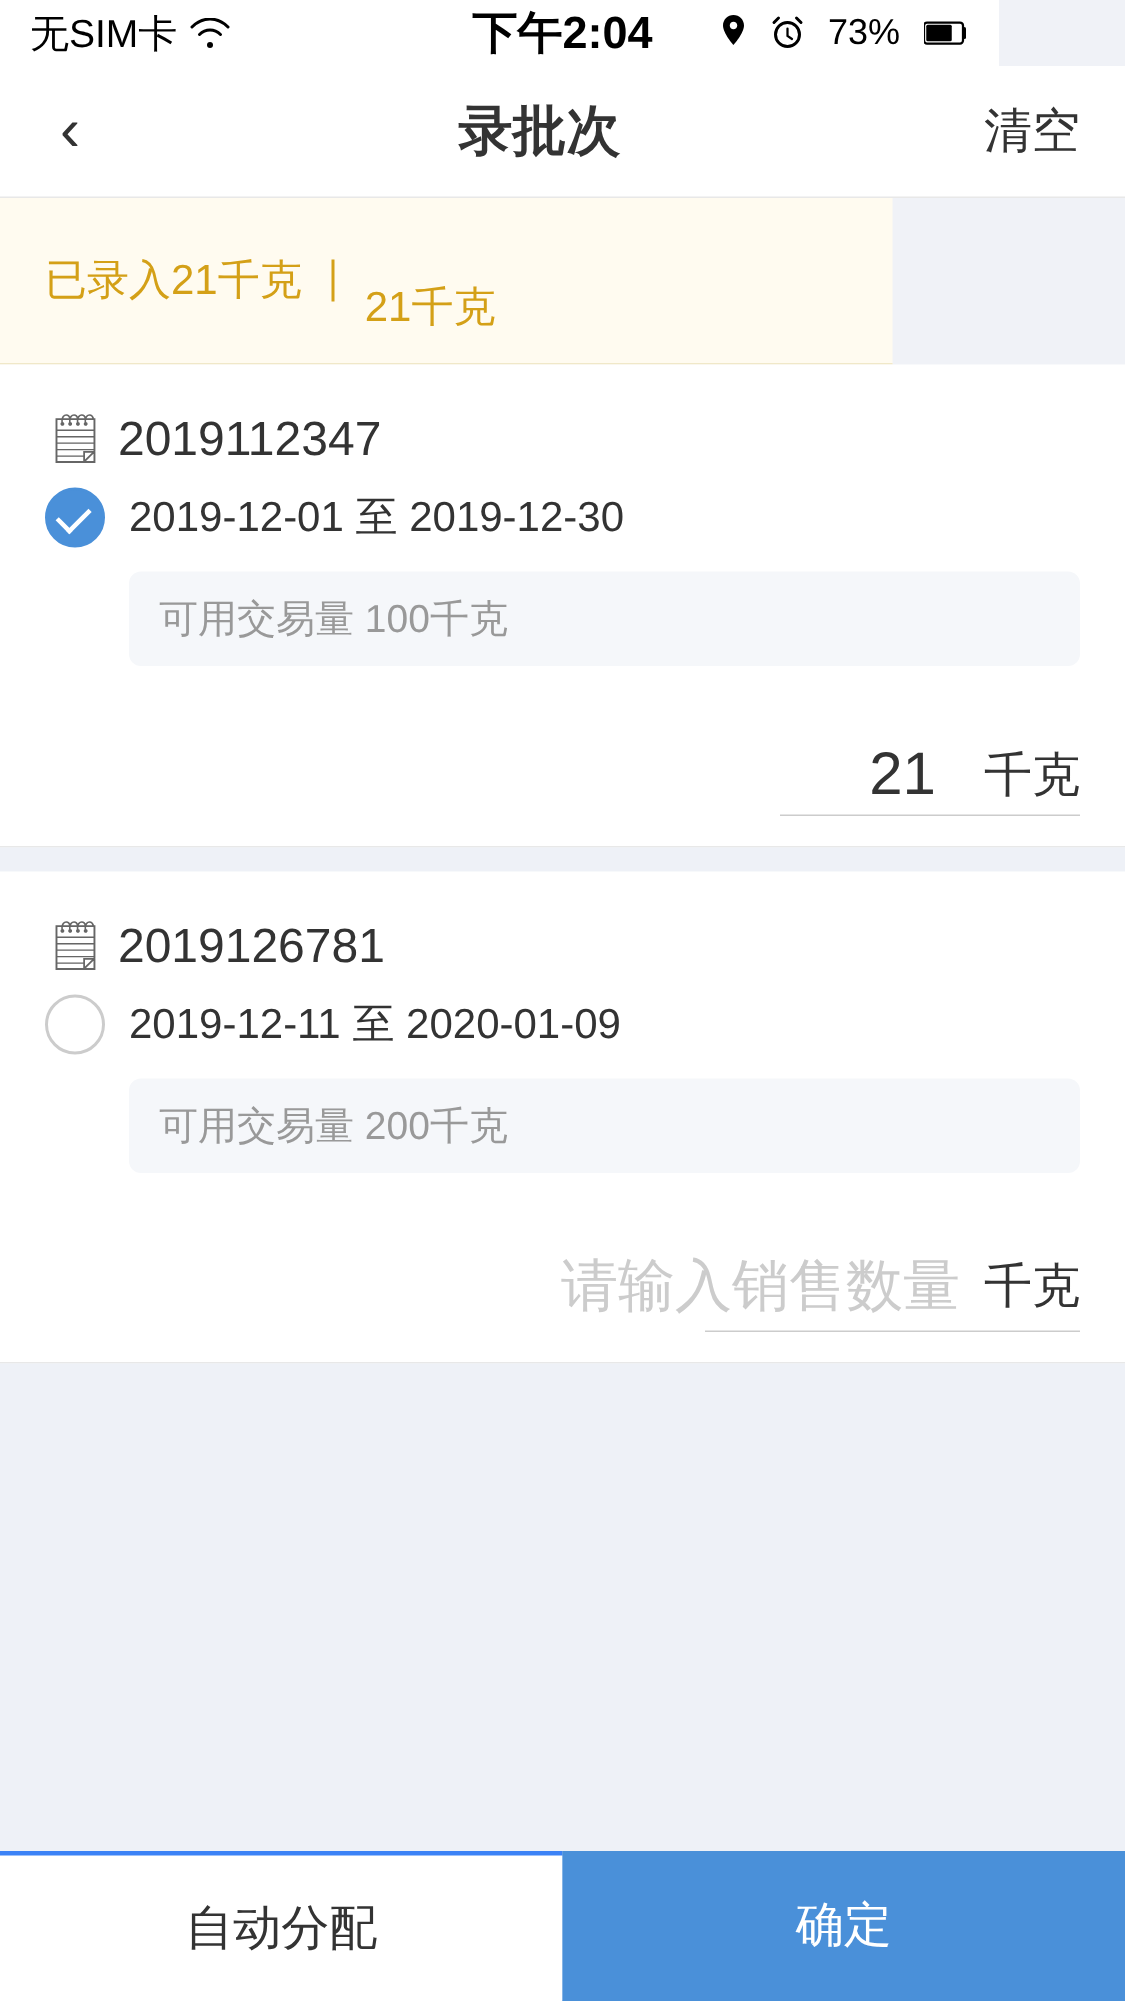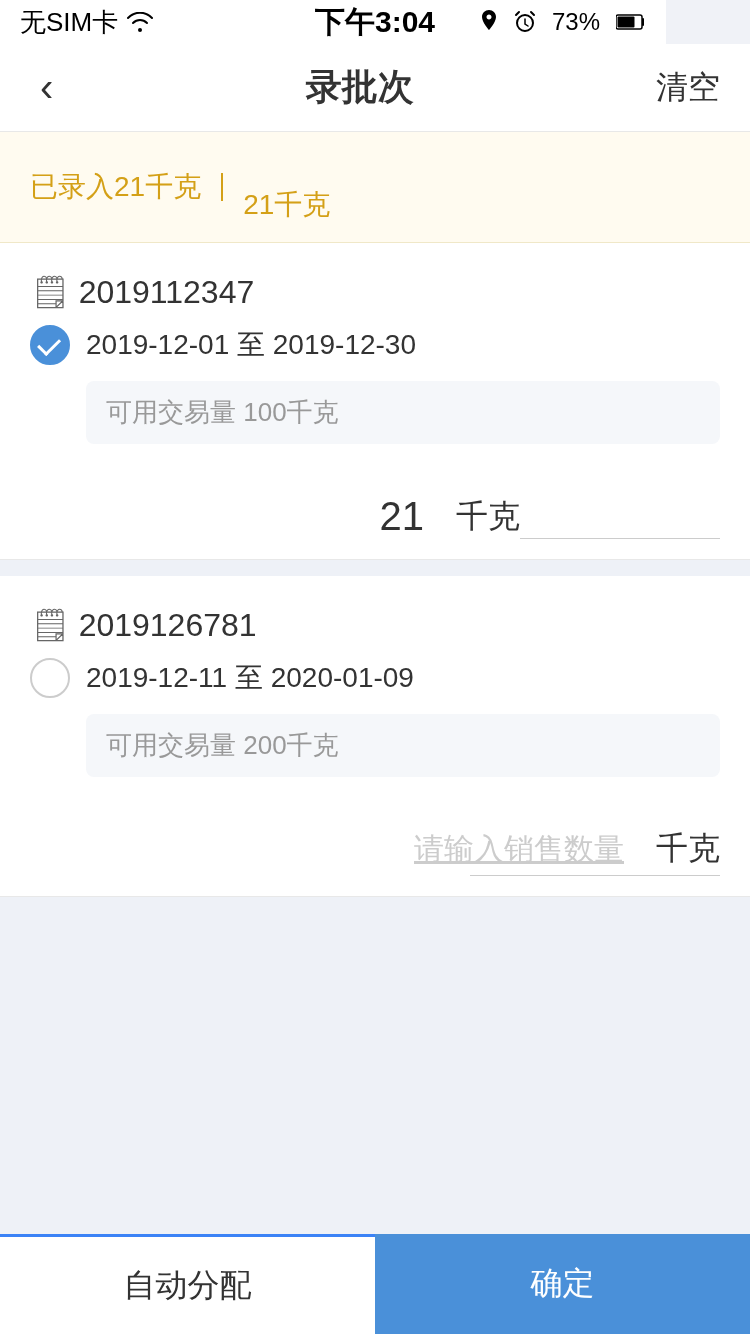--- a/index.html
+++ b/index.html
@@ -69,21 +69,21 @@
       color: #333;
     }
     .nav-clear {
       font-size: 32px;
       color: #333;
       cursor: pointer;
     }
 
     
     .info-bar {
-      width: 750px;
+      width: 595px;
       background: #fffbf0;
       padding: 18px 30px;
       display: flex;
       align-items: center;
       gap: 0;
       border-bottom: 1px solid #f0e8c8;
     }
     .info-text {
       font-size: 28px;
       color: #d4a017;
@@ -180,21 +180,21 @@
       color: #333;
       font-weight: 500;
       margin-right: 16px;
     }
     .qty-unit {
       font-size: 32px;
       color: #333;
     }
     .qty-input-container {
       display: flex;
-      flex-direction: row;
+      flex-direction: column;
       align-items: flex-end;
     }
     .qty-input-row {
       display: flex;
       align-items: center;
       gap: 16px;
     }
     .qty-line {
       width: 200px;
       height: 1px;
@@ -212,24 +212,22 @@
     
     .input-row {
       display: flex;
       align-items: center;
       justify-content: flex-end;
       padding: 20px 30px;
       background: #fff;
       border-bottom: 1px solid #e8e8e8;
     }
     .input-placeholder {
-      font-size: 30px;
+      font-size: 38px;
       color: #ccc;
-      margin-right: 16px;
-      text-decoration: underline;
     }
     .input-unit {
       font-size: 32px;
       color: #333;
     }
     .input-wrapper {
       display: flex;
       flex-direction: column;
       align-items: flex-end;
     }
@@ -291,21 +289,21 @@
 
 <div class="status-bar">
   <div class="status-left">
     <span>无SIM卡</span>
     <svg width="28" height="20" viewBox="0 0 28 20">
       <path d="M14 16a2 2 0 1 1 0 4 2 2 0 0 1 0-4z" fill="#000"></path>
       <path d="M7 11c1.9-1.9 4.5-3 7-3s5.1 1.1 7 3" stroke="#000" stroke-width="2" fill="none" stroke-linecap="round"></path>
       <path d="M2 6c3.3-3.3 7.8-5.3 12-5.3s8.7 2 12 5.3" stroke="#000" stroke-width="2" fill="none" stroke-linecap="round"></path>
     </svg>
   </div>
-  <span class="status-center">下午3:04</span>
+  <span class="status-center">下午2:04</span>
   <div class="status-right">
     <svg width="18" height="24" viewBox="0 0 18 24">
       <path d="M9 0C5.1 0 2 3.1 2 7c0 5.2 7 13 7 13s7-7.8 7-13c0-3.9-3.1-7-7-7zm0 9.5c-1.4 0-2.5-1.1-2.5-2.5S7.6 4.5 9 4.5s2.5 1.1 2.5 2.5S10.4 9.5 9 9.5z" fill="#000"></path>
     </svg>
     <svg width="22" height="24" viewBox="0 0 22 24">
       <circle cx="11" cy="13" r="8" stroke="#000" stroke-width="2" fill="none"></circle>
       <path d="M11 9v5l3 2" stroke="#000" stroke-width="1.5" fill="none" stroke-linecap="round"></path>
       <path d="M2 5l3-3M20 5l-3-3" stroke="#000" stroke-width="2" stroke-linecap="round"></path>
     </svg>
     <span>73%</span>

